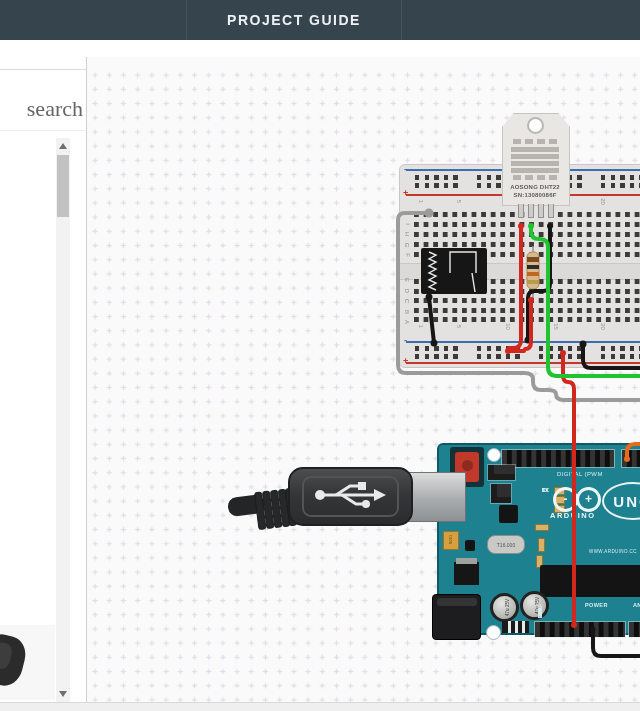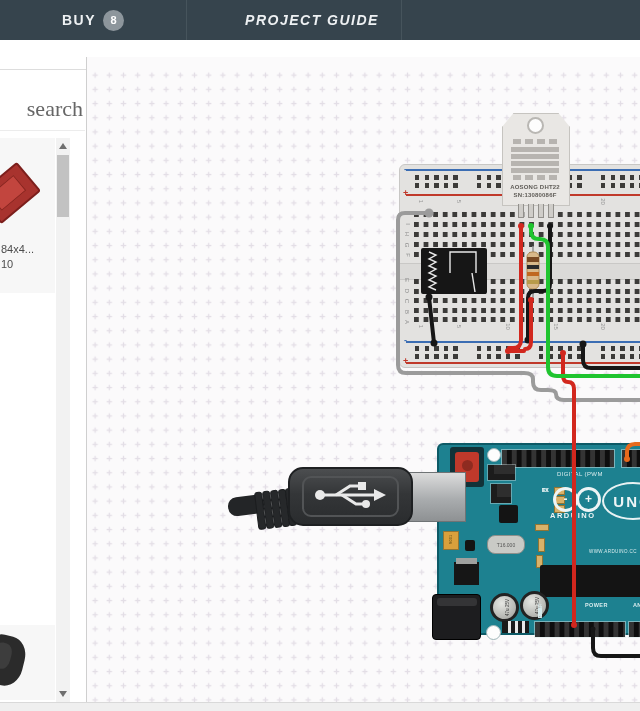--- a/index.html
+++ b/index.html
@@ -377,47 +377,36 @@
     <circle cx="627" cy="459" r="3" fill="#e86a1c"></circle>
   </svg>
 
   <div class="a sidebar">
     <div class="side-top-line"></div>
     <div class="searchbox">
       <span class="search-txt">search</span>
     </div>
 
     <div class="cards">
-      <div class="card" style="top:0px;height:155px;">
-        <div class="thumb-lcd">
-            <div class="thumb-lcd-in"></div>
-          </div>
-        <div class="card-label" style="top:104px;">84x4...</div>
-        <div class="card-label" style="top:119px;">10</div>
-      </div>
       <div class="card" style="top:487px;height:75px;">
         <div class="thumb-motor">
             <div class="thumb-motor-in"></div>
           </div>
       </div>
     </div>
 
     <div class="sb-track">
       <div class="tri-up"></div>
       <div class="sb-thumb"></div>
       <div class="tri-dn"></div>
     </div>
   </div>
 
   <div class="a topbar">
-    <div class="nav-item" style="left:0;width:186px;">
-      <span>BUY</span>
-      <span class="badge">8</span>
-    </div>
     <div class="nav-div" style="left:186px;"></div>
-    <div class="nav-item" style="left:205px;width:214px;font-style:italic;">
+    <div class="nav-item" style="left:187px;width:214px;">
       <span>PROJECT GUIDE</span>
     </div>
     <div class="nav-div" style="left:401px;"></div>
   </div>
 
   <div class="a bottombar"></div>
 </div>
 
 </body></html>

